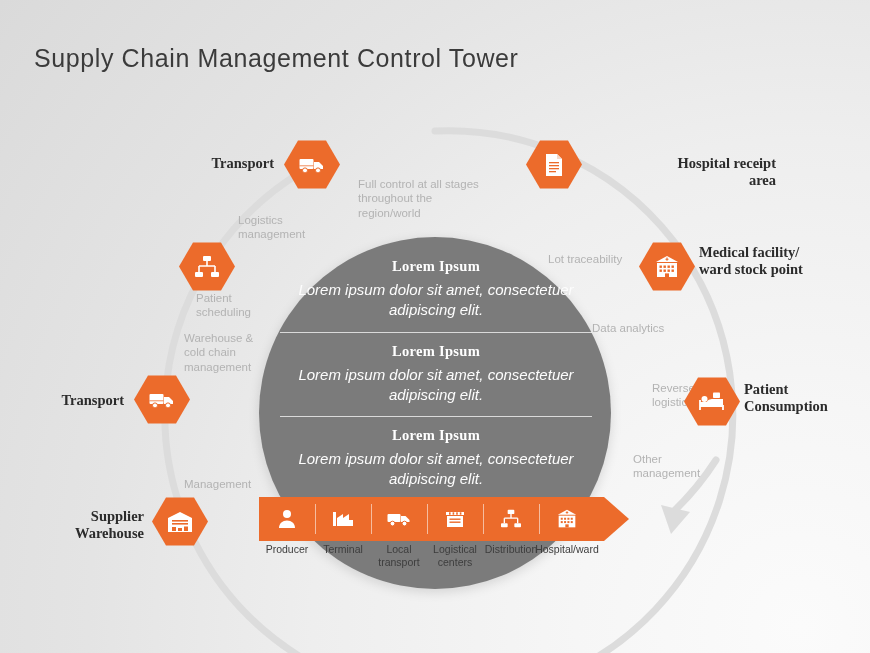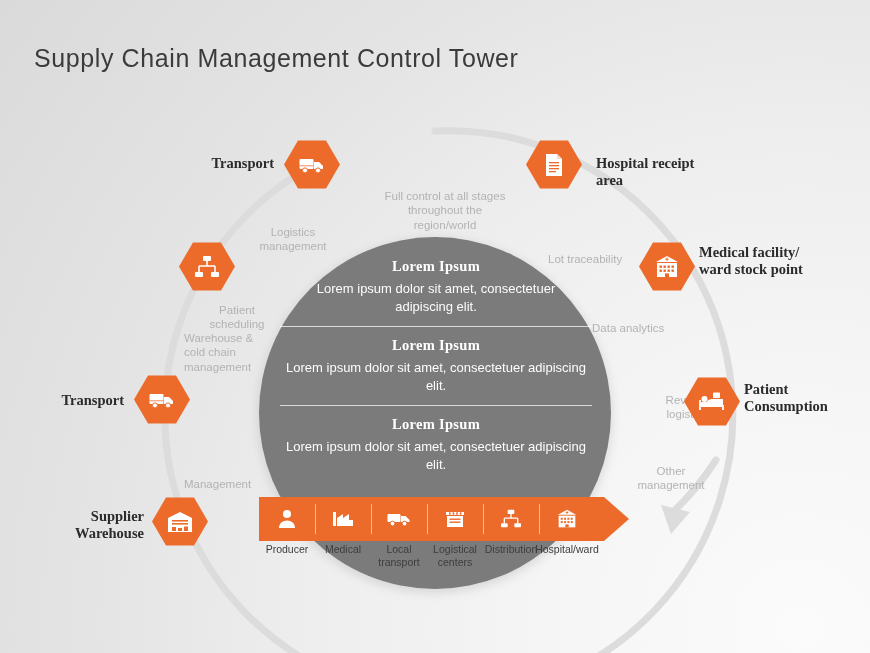--- a/index.html
+++ b/index.html
@@ -38,21 +38,21 @@
   }
   #center-stack{
     position:absolute;left:268px;top:258px;width:336px;
     text-align:center;color:#ffffff;
   }
   .blk{padding:0 4px;}
   .blk-h{
     font-family:"Liberation Serif",serif;
     font-weight:bold;font-size:14.5px;letter-spacing:.3px;margin-bottom:5px;
   }
-  .blk-p{font-size:13px;line-height:1.35;color:#fdfdfd;}
+  .blk-p{font-size:15px;line-height:1.35;color:#fdfdfd;font-style:italic;}
   .divider{height:1px;background:rgba(255,255,255,.72);margin:11px 12px 10px 12px;}
   .blk1 .blk-p{padding:0 22px;}
   .blk2 .blk-p,.blk3 .blk-p{padding:0 6px;}
 
   
   .hex{
     position:absolute;width:56px;height:49px;
     background:#ec6b2b;
     clip-path:polygon(25% 1%,75% 1%,100% 50%,75% 99%,25% 99%,0% 50%);
     display:flex;align-items:center;justify-content:center;
@@ -68,21 +68,21 @@
     white-space:pre-line;
   }
   .node-label.r{text-align:right;}
   .node-label.l{text-align:left;}
 
   
   .arc-cap{
     position:absolute;font-size:11.5px;color:#b3b3b3;line-height:1.25;
     white-space:pre-line;
   }
-  .arc-cap.c{text-align:center;margin-top:12px;}
+  .arc-cap.c{text-align:left;}
   .arc-cap.l{text-align:left;}
 
   
   #bar-wrap{position:absolute;left:259px;top:497px;width:370px;height:44px;}
   #bar{
     position:absolute;left:0;top:0;width:370px;height:44px;
     background:#ec6b2b;
     clip-path:polygon(0 0,345px 0,370px 50%,345px 100%,0 100%);
     filter:drop-shadow(1px 3px 3px rgba(0,0,0,.2));
     display:flex;
@@ -168,21 +168,21 @@
       <path d="M2 1h11l5 5v17H2z" fill="#fff"></path>
       <path d="M13 1l5 5h-5z" fill="#f4d9cb"></path>
       <g fill="#ec6b2b">
         <rect x="5" y="9" width="10" height="1.3"></rect>
         <rect x="5" y="12" width="10" height="1.3"></rect>
         <rect x="5" y="15" width="10" height="1.3"></rect>
         <rect x="5" y="18" width="7" height="1.3"></rect>
       </g>
     </svg>
   </div>
-  <div class="node-label l" style="left:596px;top:155px;width:180px;">Hospital receipt
+  <div class="node-label l" style="left:596px;top:155px;width:180px;text-align:right;">Hospital receipt
 area</div>
 
   <div class="hex" style="left:179px;top:242px;">
     <svg width="26" height="24" viewBox="0 0 26 24">
       <rect x="9" y="1" width="8" height="5" rx="1" fill="#fff"></rect>
       <rect x="1" y="17" width="8" height="5" rx="1" fill="#fff"></rect>
       <rect x="17" y="17" width="8" height="5" rx="1" fill="#fff"></rect>
       <path d="M13 6v5M5 11h16M5 11v6M21 11v6" stroke="#fff" stroke-width="1.6" fill="none"></path>
     </svg>
   </div>
@@ -312,21 +312,21 @@
             <rect x="17.5" y="14.5" width="2.4" height="2.4"></rect>
             <rect x="11" y="18.4" width="4" height="3.6"></rect>
           </g>
           <path d="M13 2.6v3.2M11.5 4.2h3" stroke="#ec6b2b" stroke-width="1.1"></path>
         </svg>
       </div>
 
     </div>
 
     <div class="bar-cap" style="left:-12px;">Producer</div>
-    <div class="bar-cap" style="left:44px;">Medical</div>
+    <div class="bar-cap" style="left:44px;">Terminal</div>
     <div class="bar-cap" style="left:100px;">Local
 transport</div>
     <div class="bar-cap" style="left:156px;">Logistical
 centers</div>
     <div class="bar-cap" style="left:212px;">Distribution</div>
     <div class="bar-cap" style="left:268px;">Hospital/ward</div>
   </div>
 
 
 </div>

